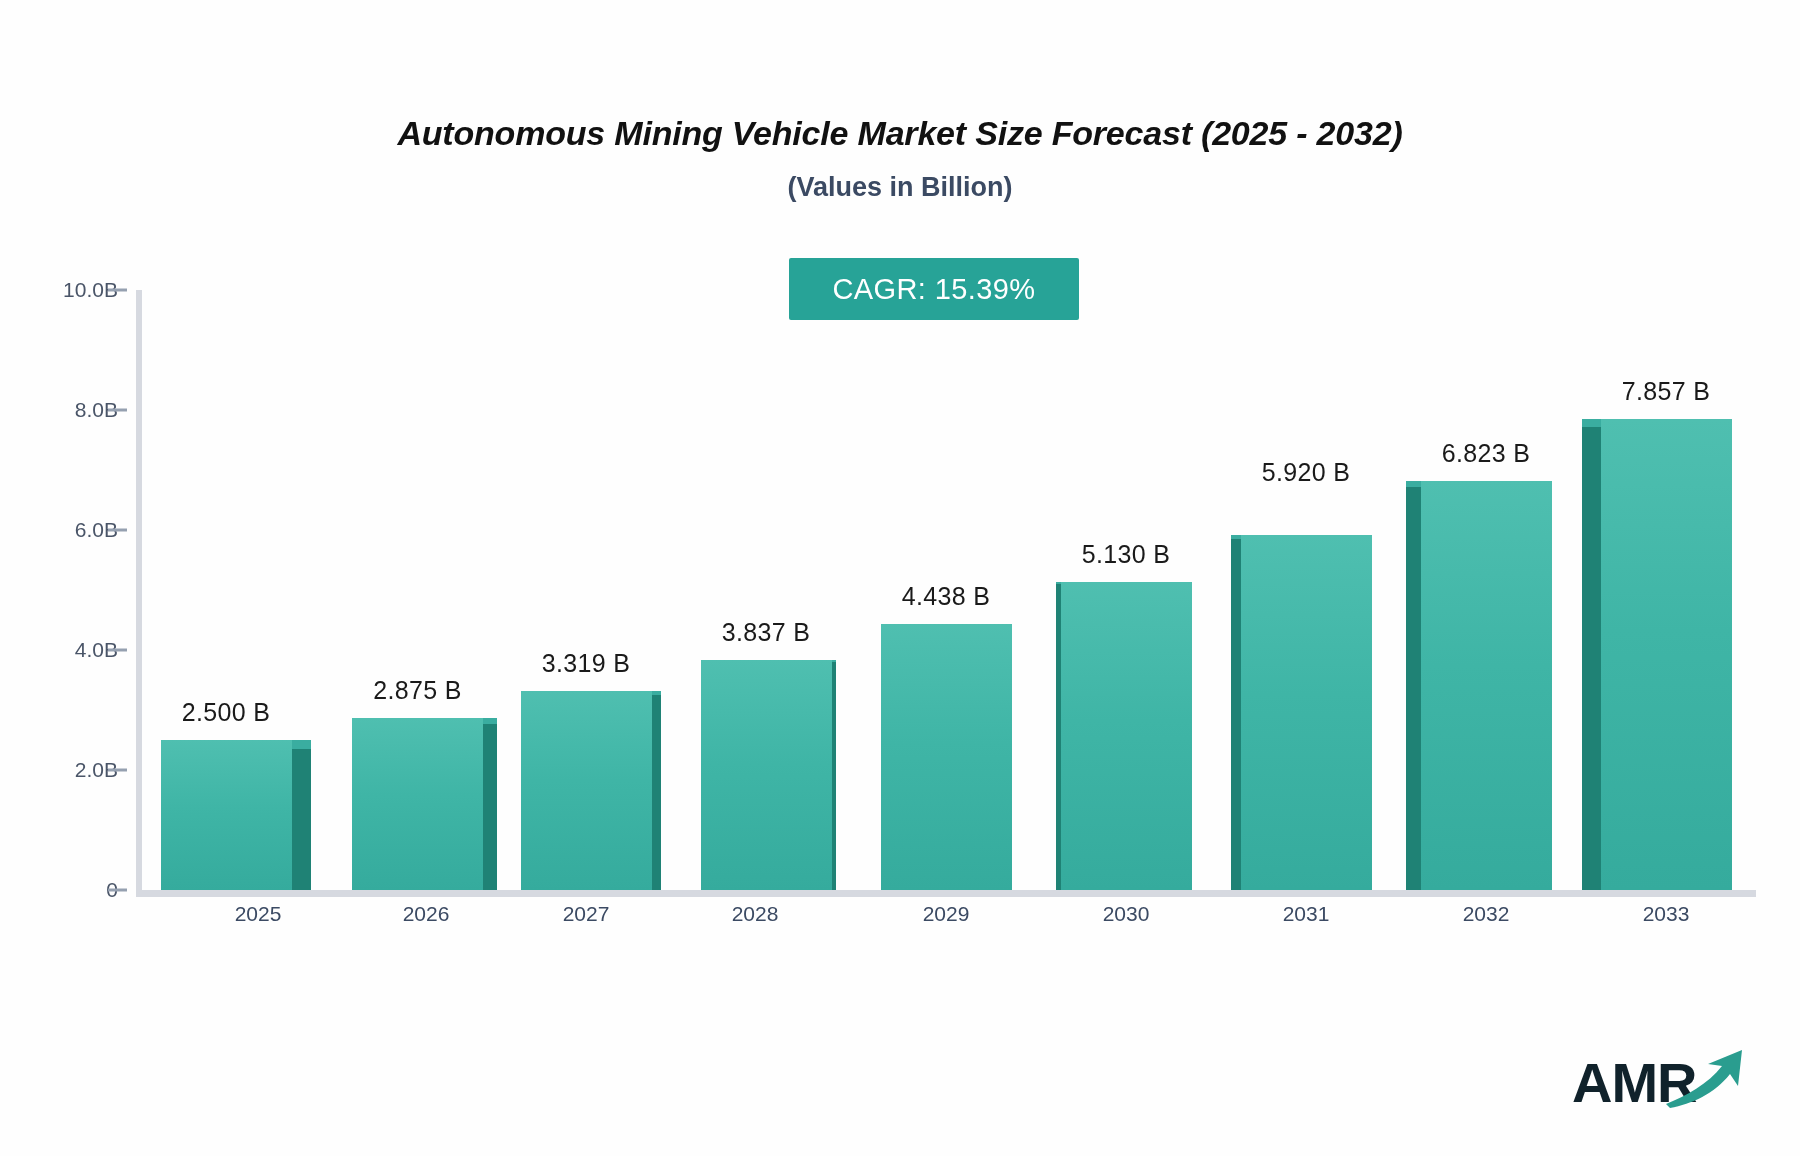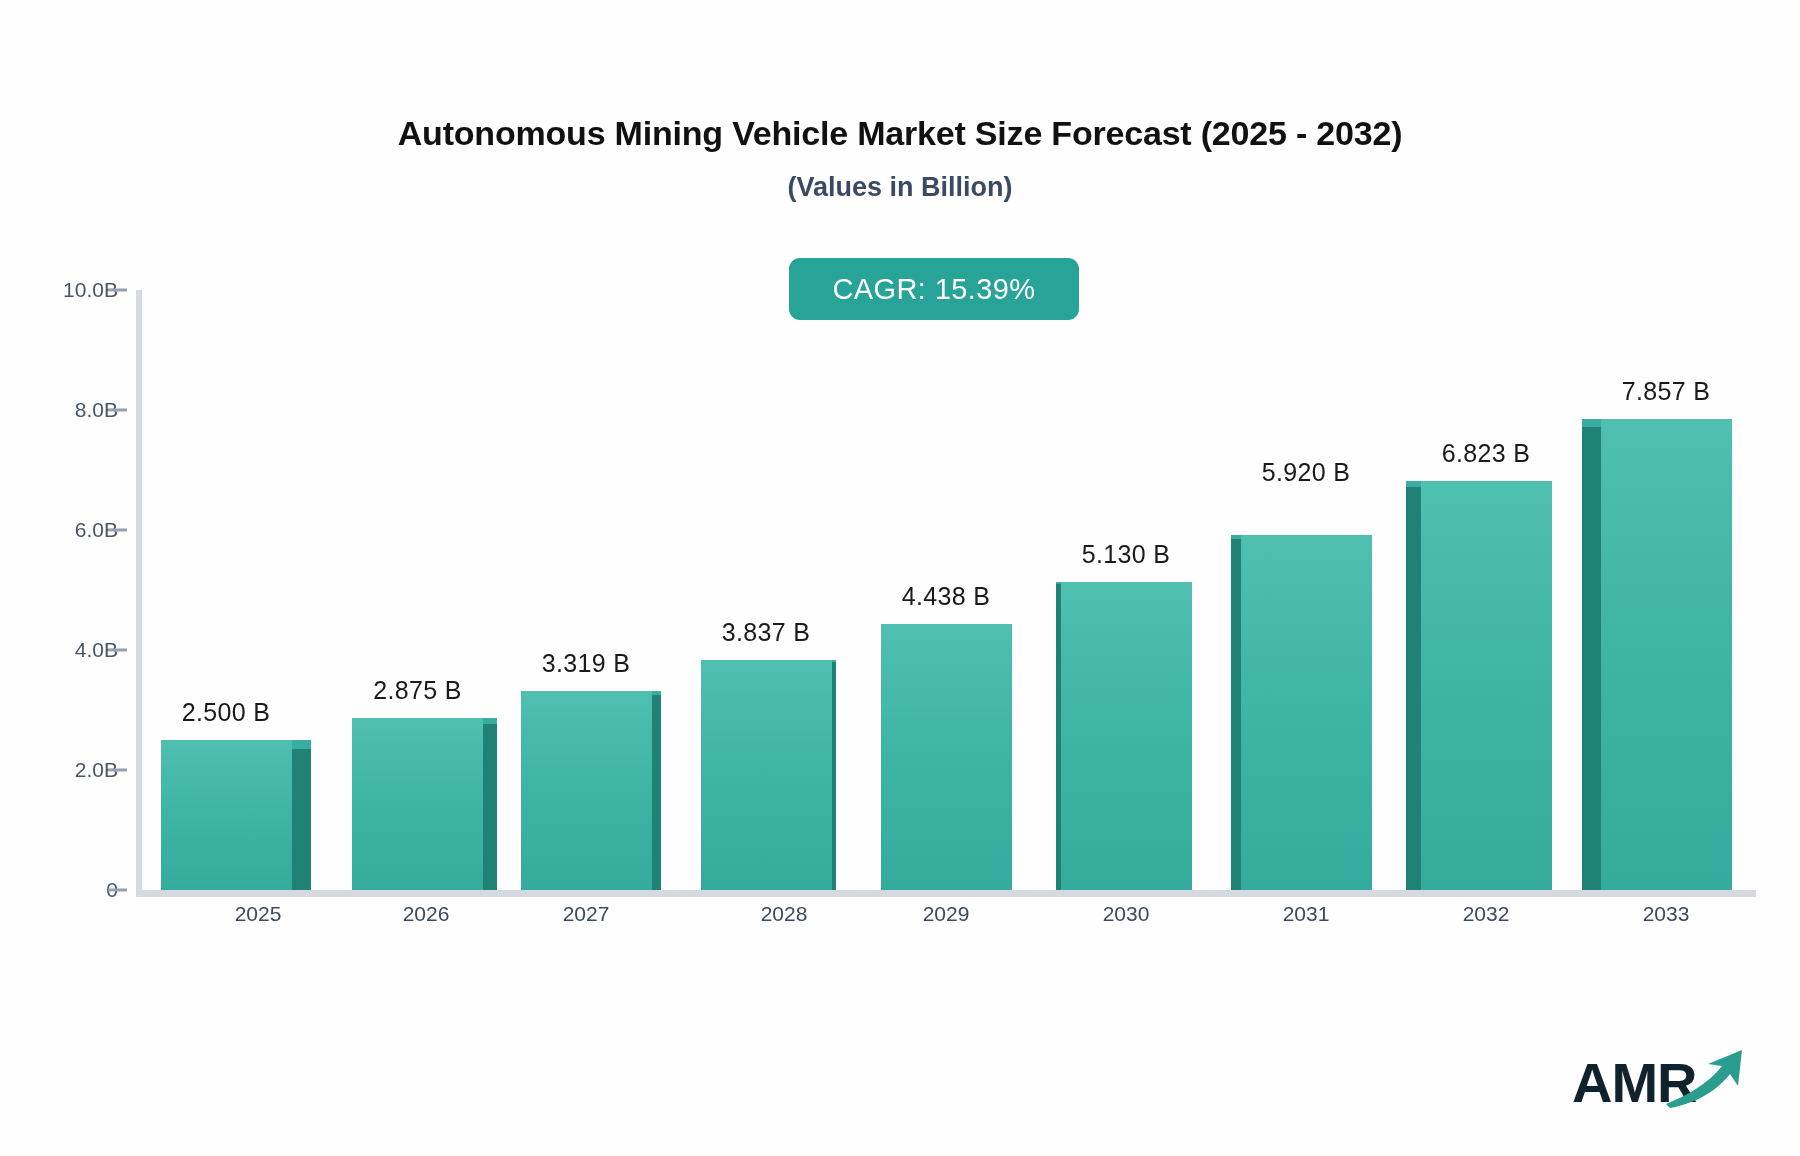--- a/index.html
+++ b/index.html
@@ -18,38 +18,39 @@
   
   #chart-title {
     position:absolute;
     top:114px; left:0; width:1800px;
     text-align:center;
     font-size:34px;
     font-weight:bold;
     color:#111111;
     letter-spacing:-0.2px;
     white-space:nowrap;
+    font-style:italic;
   }
   #chart-subtitle {
     position:absolute;
     top:172px; left:0; width:1800px;
     text-align:center;
     font-size:27px;
     font-weight:bold;
     color:#3b4a63;
     white-space:nowrap;
   }
 
   
   #cagr-badge {
     position:absolute;
     top:258px; left:789px;
     width:290px; height:62px;
     background:#27a397;
-    border-radius:11px;
+    border-radius:2px;
     display:flex;
     align-items:center;
     justify-content:center;
     color:#ffffff;
     font-size:29px;
     font-weight:500;
     letter-spacing:0.4px;
   }
 
   
@@ -228,21 +229,21 @@
           <div class="bar-side left" style="width: 19px; height: 462.87px;"></div>
           <div class="bar-top" style="height: 8.55px; width: 19px; bottom: 462.87px; right: 100%;"></div>
           <div class="bar-front" style="height: 471.42px;"></div>
           <div class="bar-value">7.857 B</div>
         </div>
       </div>
     <div id="x-ticks">
         <div class="x-tick" style="left: 90px; margin-left: 32px;">2025</div>
         <div class="x-tick" style="left: 270px; margin-left: 20px;">2026</div>
         <div class="x-tick" style="left: 450px;">2027</div>
-        <div class="x-tick" style="left: 648px; text-align: right;">2028</div>
+        <div class="x-tick" style="left: 619px; text-align: right;">2028</div>
         <div class="x-tick" style="left: 810px;">2029</div>
         <div class="x-tick" style="left: 990px;">2030</div>
         <div class="x-tick" style="left: 1170px;">2031</div>
         <div class="x-tick" style="left: 1350px;">2032</div>
         <div class="x-tick" style="left: 1530px;">2033</div>
       </div>
   </div>
 
   <div id="amr-logo">
     <span class="amr-text">AMR</span>

